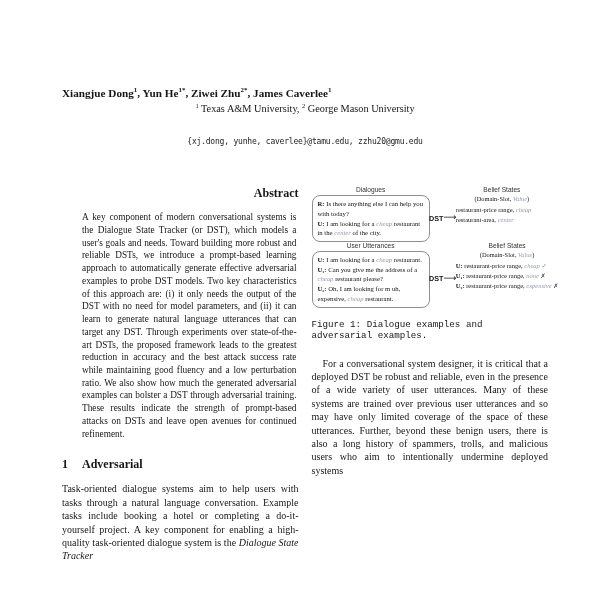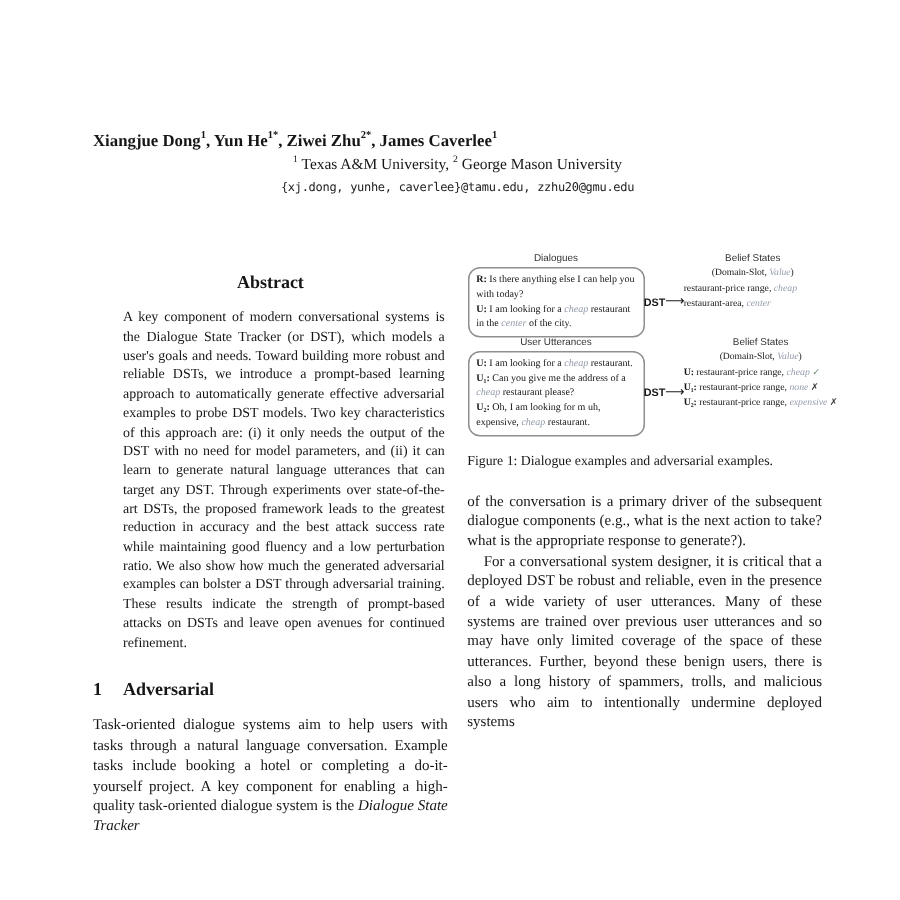--- a/index.html
+++ b/index.html
@@ -12,25 +12,25 @@
   .title{
     text-align:center;font-weight:bold;font-size:15px;line-height:1.2;
     letter-spacing:.1px;
   }
   .authors{text-align:left;font-size:11.2px;font-weight:bold;margin-top:24px;}
   .authors sup{font-size:7px;font-weight:bold;}
   .affil{text-align:center;font-size:10.3px;margin-top:3px;}
   .affil sup{font-size:6.5px;}
   .emails{
     text-align:center;font-family:"DejaVu Sans Mono", monospace;
-    font-size:8px;margin-top:5px;color:#222;letter-spacing:-.2px;
+    font-size:8px;margin-top:23px;color:#222;letter-spacing:-.2px;
   }
   .columns{display:flex;gap:13px;margin-top:38px;}
   .col{flex:1 1 0;min-width:0;}
-  .abstract-heading{text-align:center;font-weight:bold;font-size:12px;margin:14px 0 10px;}
+  .abstract-heading{text-align:right;font-weight:bold;font-size:12px;margin:2px 0 10px;}
   .abstract-body{
     font-size:9.3px;line-height:1.37;text-align:justify;
     padding:0 2px 0 20px;word-spacing:-.1px;
   }
   .section-heading{display:flex;gap:14px;font-size:12px;font-weight:bold;margin:17px 0 10px;}
   .body-par{font-size:10px;line-height:1.34;text-align:justify;margin:0;}
   .indent{text-indent:11px;}
   .em{font-style:italic;}
 
   
@@ -51,21 +51,21 @@
   }
   .dst-label{font-family:"Liberation Sans", sans-serif;font-weight:bold;font-size:7.2px;}
   .dst-arrow{font-size:9px;line-height:5px;margin-top:-1px;}
   .schema{font-size:6.4px;text-align:center;margin-bottom:3px;}
   .belief-line{font-size:6.5px;line-height:1.5;white-space:nowrap;}
   .belief-line b{font-weight:bold;}
   .hl{font-style:italic;color:#949cab;}
   .mark-ok{color:#6f8f72;font-size:6.3px;}
   .mark-bad{color:#3a3a3a;font-size:6.3px;}
   .panel-caption{font-size:8.3px;line-height:1.32;margin:7px 0 9px;text-align:left;}
-  .fig-caption{font-size:9.2px;margin:11px 0 16px;}
+  .fig-caption{font-size:9.2px;margin:11px 0 16px;font-family:Liberation Mono, monospace;}
 </style>
 </head>
 <body>
 
 <div class="page">
 
 
   <div class="authors">
     <span><span>Xiangjue Dong</span><sup>1</sup><span>, </span></span><span><span>Yun He</span><sup>1*</sup><span>, </span></span><span><span>Ziwei Zhu</span><sup>2*</sup><span>, </span></span><span><span>James Caverlee</span><sup>1</sup><span></span></span>
   </div>
@@ -131,18 +131,17 @@
             <div class="schema"><span>(Domain-Slot, </span><span class="hl">Value</span><span>)</span></div>
             <div class="belief-line"><b>U:</b><span> restaurant-price range, </span><span class="hl">cheap</span> <span class="mark-ok">✓</span></div>
             <div class="belief-line"><b>U₁:</b><span> restaurant-price range, </span><span class="hl">none</span> <span class="mark-bad">✗</span></div>
             <div class="belief-line"><b>U₂:</b><span> restaurant-price range, </span><span class="hl">expensive</span> <span class="mark-bad">✗</span></div>
           </div>
         </div>
 
         <div class="fig-caption">Figure 1: Dialogue examples and adversarial examples.</div>
       </div>
 
-      <p class="body-par">of the conversation is a primary driver of the subsequent dialogue components (e.g., what is the next action to take? what is the appropriate response to generate?).</p>
       <p class="body-par indent">For a conversational system designer, it is critical that a deployed DST be robust and reliable, even in the presence of a wide variety of user utterances. Many of these systems are trained over previous user utterances and so may have only limited coverage of the space of these utterances. Further, beyond these benign users, there is also a long history of spammers, trolls, and malicious users who aim to intentionally undermine deployed systems</p>
     </div>
 
   </div>
 </div>
 
 </body></html>

